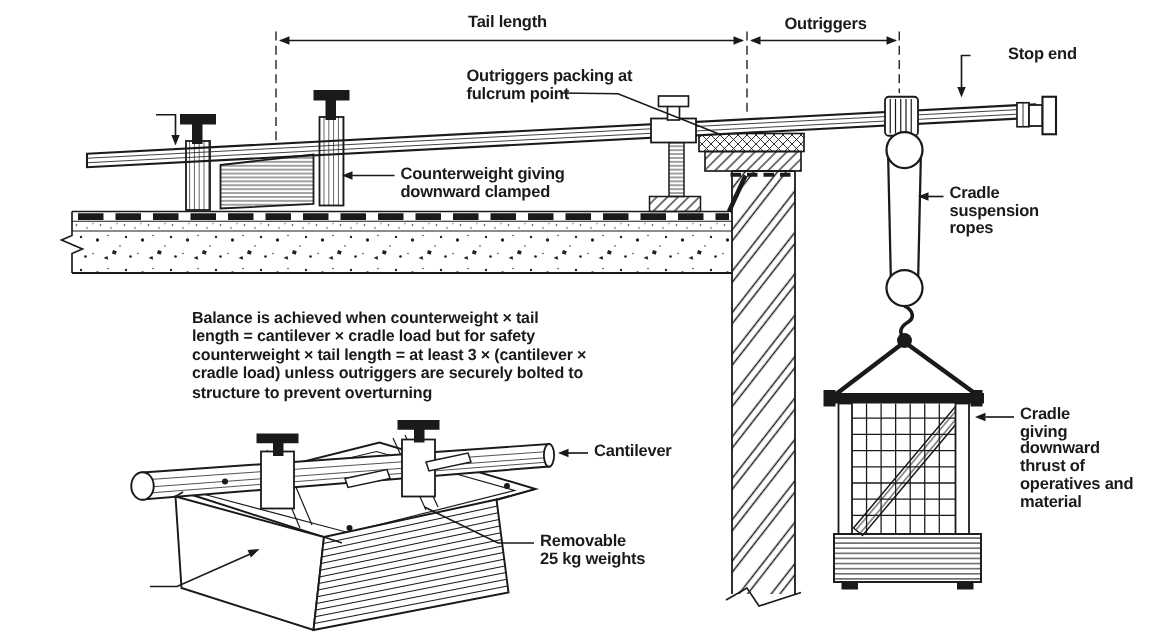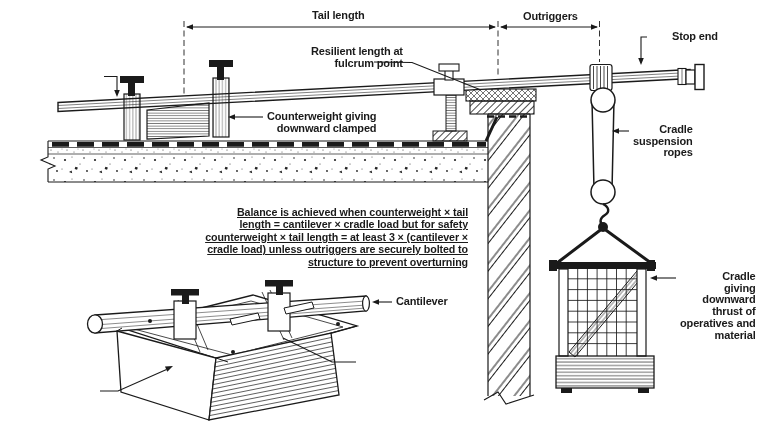--- a/index.html
+++ b/index.html
@@ -1,21 +1,21 @@
 <!DOCTYPE html>
 <html><head>
 <meta charset="utf-8">
 <style>
   html,body{margin:0;padding:0;background:#ffffff;}
   #canvas{position:relative;width:768px;height:429px;background:#ffffff;overflow:hidden;
           font-family:"Liberation Sans",sans-serif;}
   #art{position:absolute;left:0;top:0;}
   .lbl{position:absolute;white-space:pre-line;color:#1a1a1a;
-       font:700 11px/11.7px "Liberation Sans",sans-serif;letter-spacing:-0.15px;text-align:right;}
-  .para{font-size:10.7px;line-height:12.4px;letter-spacing:-0.1px;text-decoration:underline;}
+       font:700 11px/11.7px "Liberation Sans",sans-serif;letter-spacing:-0.15px;}
+  .para{font-size:10.7px;line-height:12.4px;letter-spacing:-0.1px;}
 </style>
 </head>
 <body>
 
 <div id="canvas">
 
 <svg id="art" width="768" height="429" viewBox="0 0 768 429">
   <defs>
     <pattern id="hl2" width="4" height="2.6" patternUnits="userSpaceOnUse">
       <path d="M0,1.3 H4" stroke="#1a1a1a" stroke-width="0.55"></path>
@@ -193,34 +193,36 @@
     <path d="M392,302 H378"></path>
     <polygon points="372,302 379,299.2 379,304.8" fill="#1a1a1a" stroke="none"></polygon>
     <path d="M283,338 L332,362 H356"></path>
     <path d="M100,391 H118 L166.5,369.5"></path>
     <polygon points="173,366 167.3,371.7 165,366.6" fill="#1a1a1a" stroke="none"></polygon>
   </g>
 </svg>
 
 <div class="lbl" style="left:312px;top:10px">Tail length</div>
 <div class="lbl" style="left:523px;top:11px">Outriggers</div>
-<div class="lbl" style="left:311px;top:46px">Resilient length at
+<div class="lbl" style="left:311px;top:46px">Outriggers packing at
 fulcrum point</div>
 <div class="lbl" style="left:672px;top:31px">Stop end</div>
 <div class="lbl" style="left:267px;top:111px">Counterweight giving
 downward clamped</div>
 <div class="lbl" style="left:633px;top:124px">Cradle
 suspension
 ropes</div>
 <div class="lbl para" style="left:128px;top:206px;width:340px">Balance is achieved when counterweight × tail
 length = cantilever × cradle load but for safety
 counterweight × tail length = at least 3 × (cantilever ×
 cradle load) unless outriggers are securely bolted to
 structure to prevent overturning</div>
 <div class="lbl" style="left:396px;top:296px">Cantilever</div>
+<div class="lbl" style="left:360px;top:356px">Removable
+25 kg weights</div>
 <div class="lbl" style="left:680px;top:271px">Cradle
 giving
 downward
 thrust of
 operatives and
 material</div>
 
 </div>
 
 </body></html>

